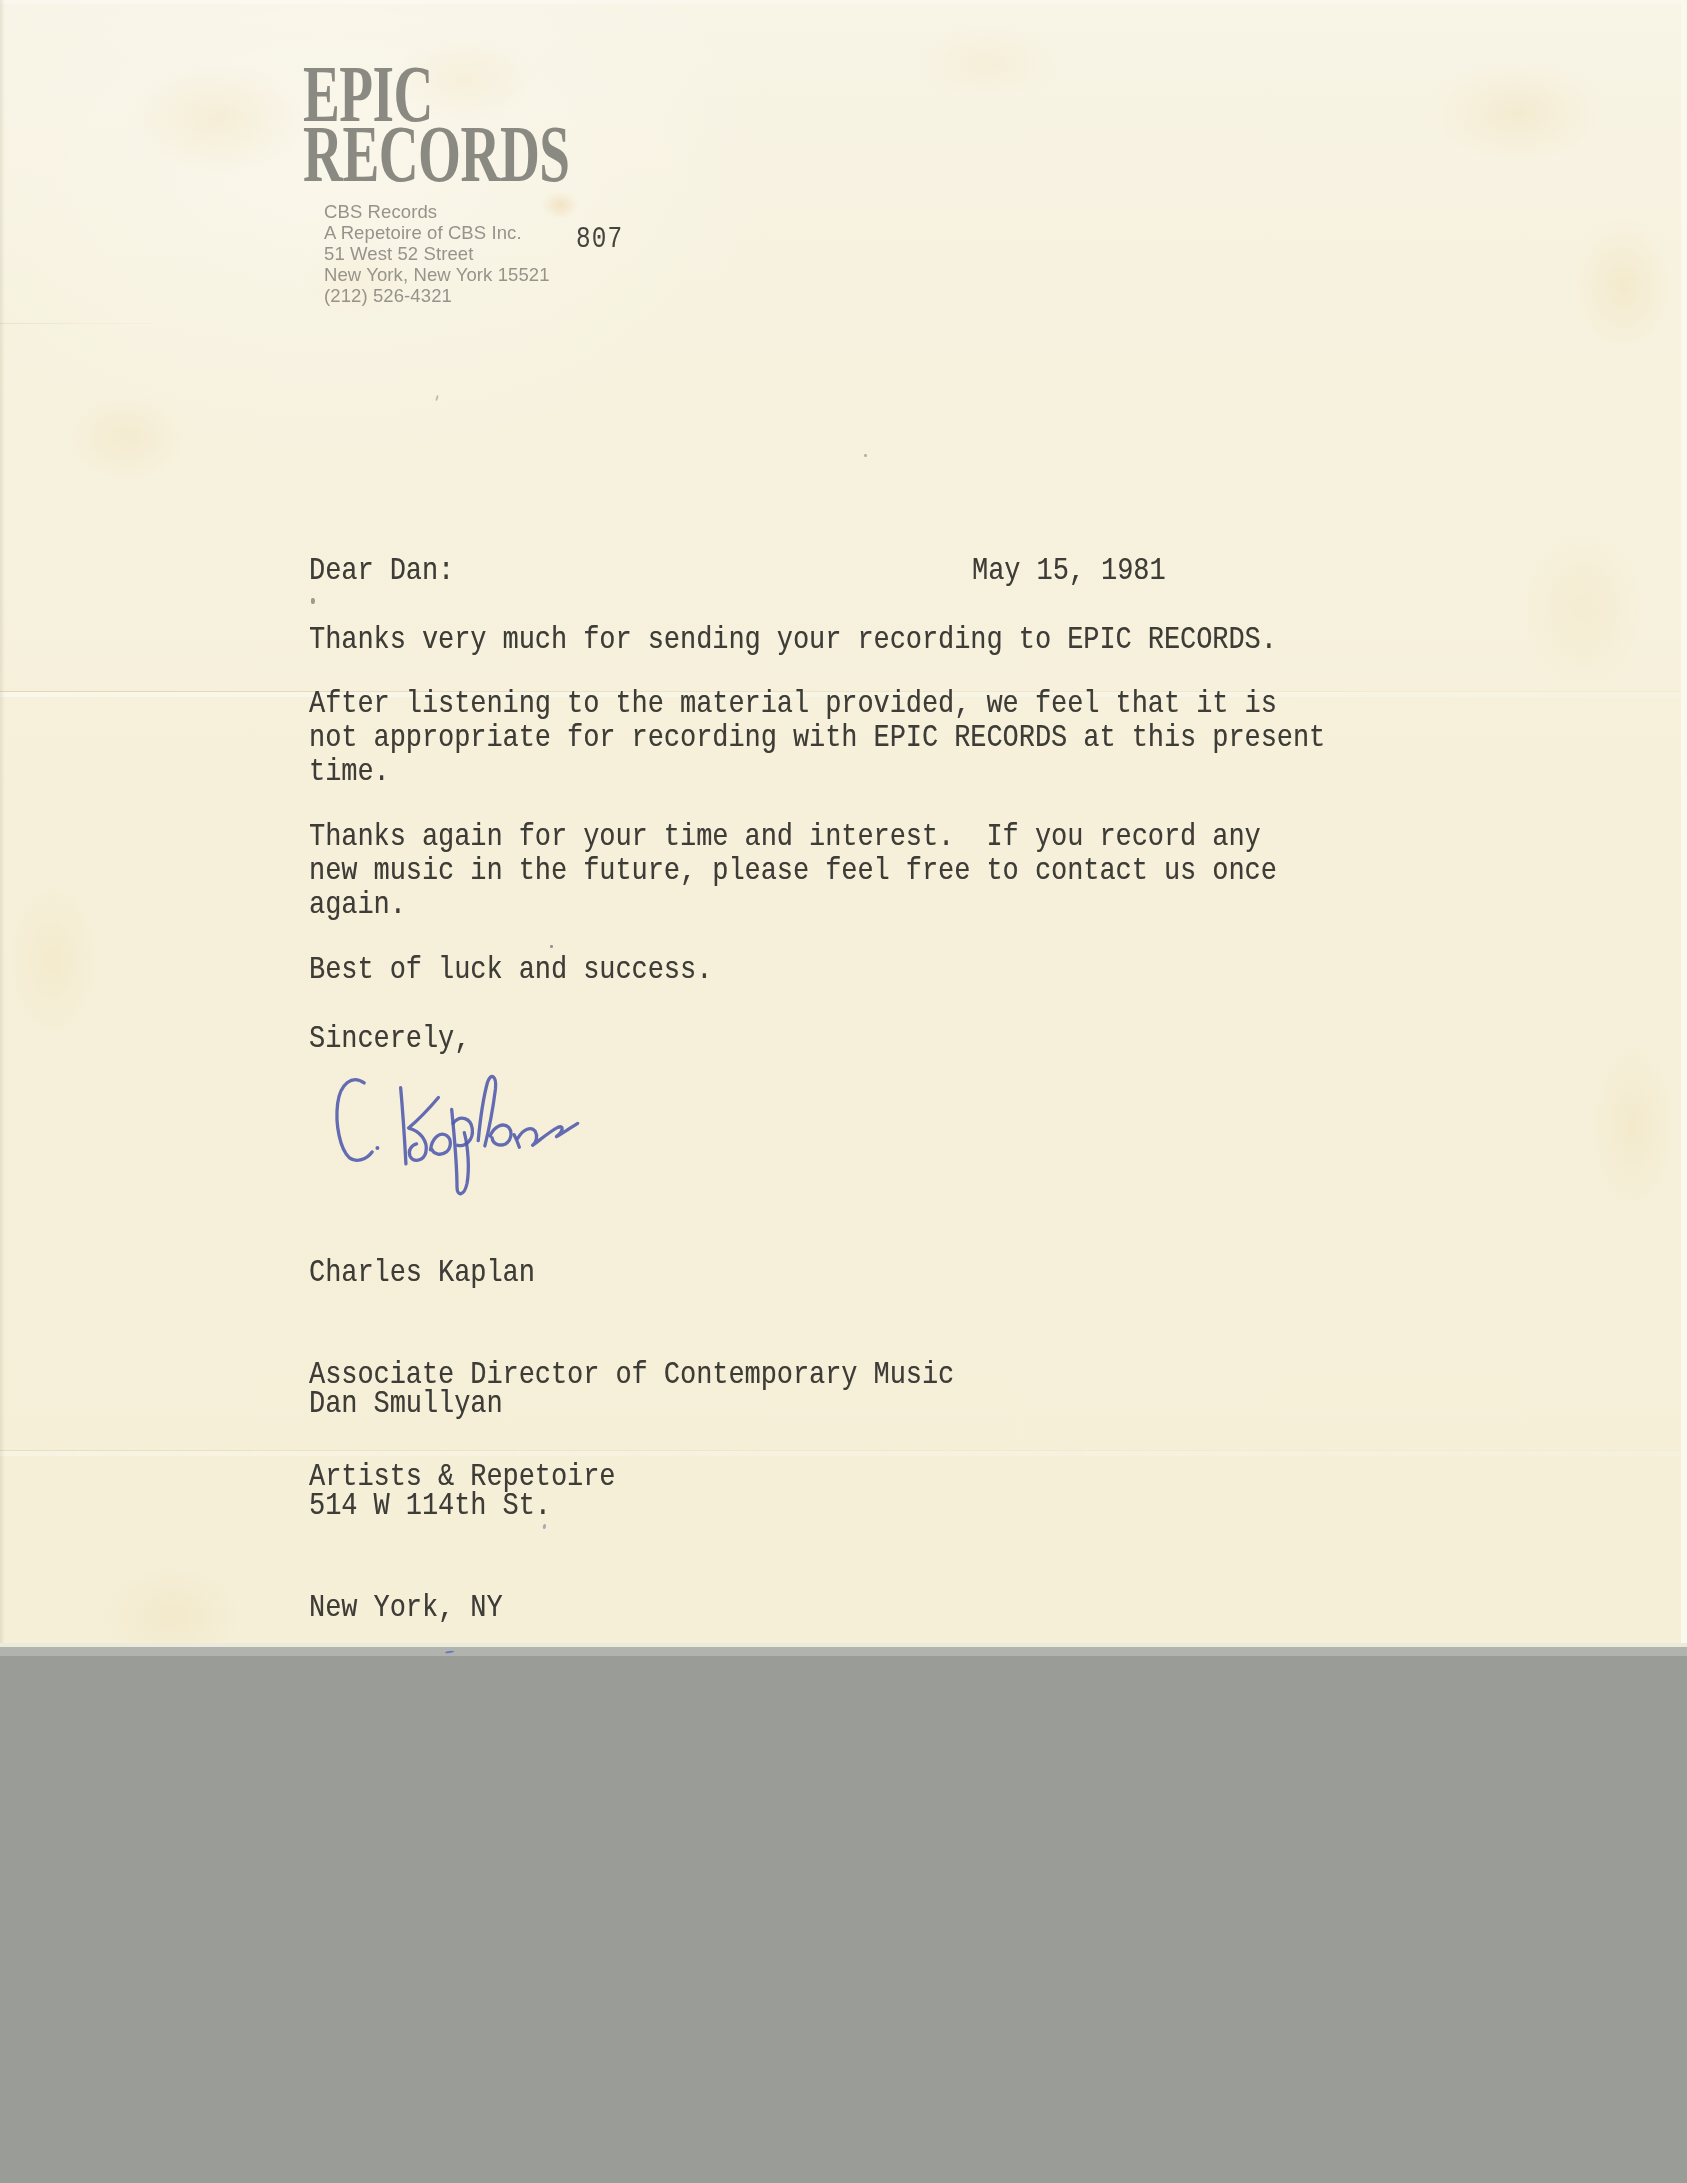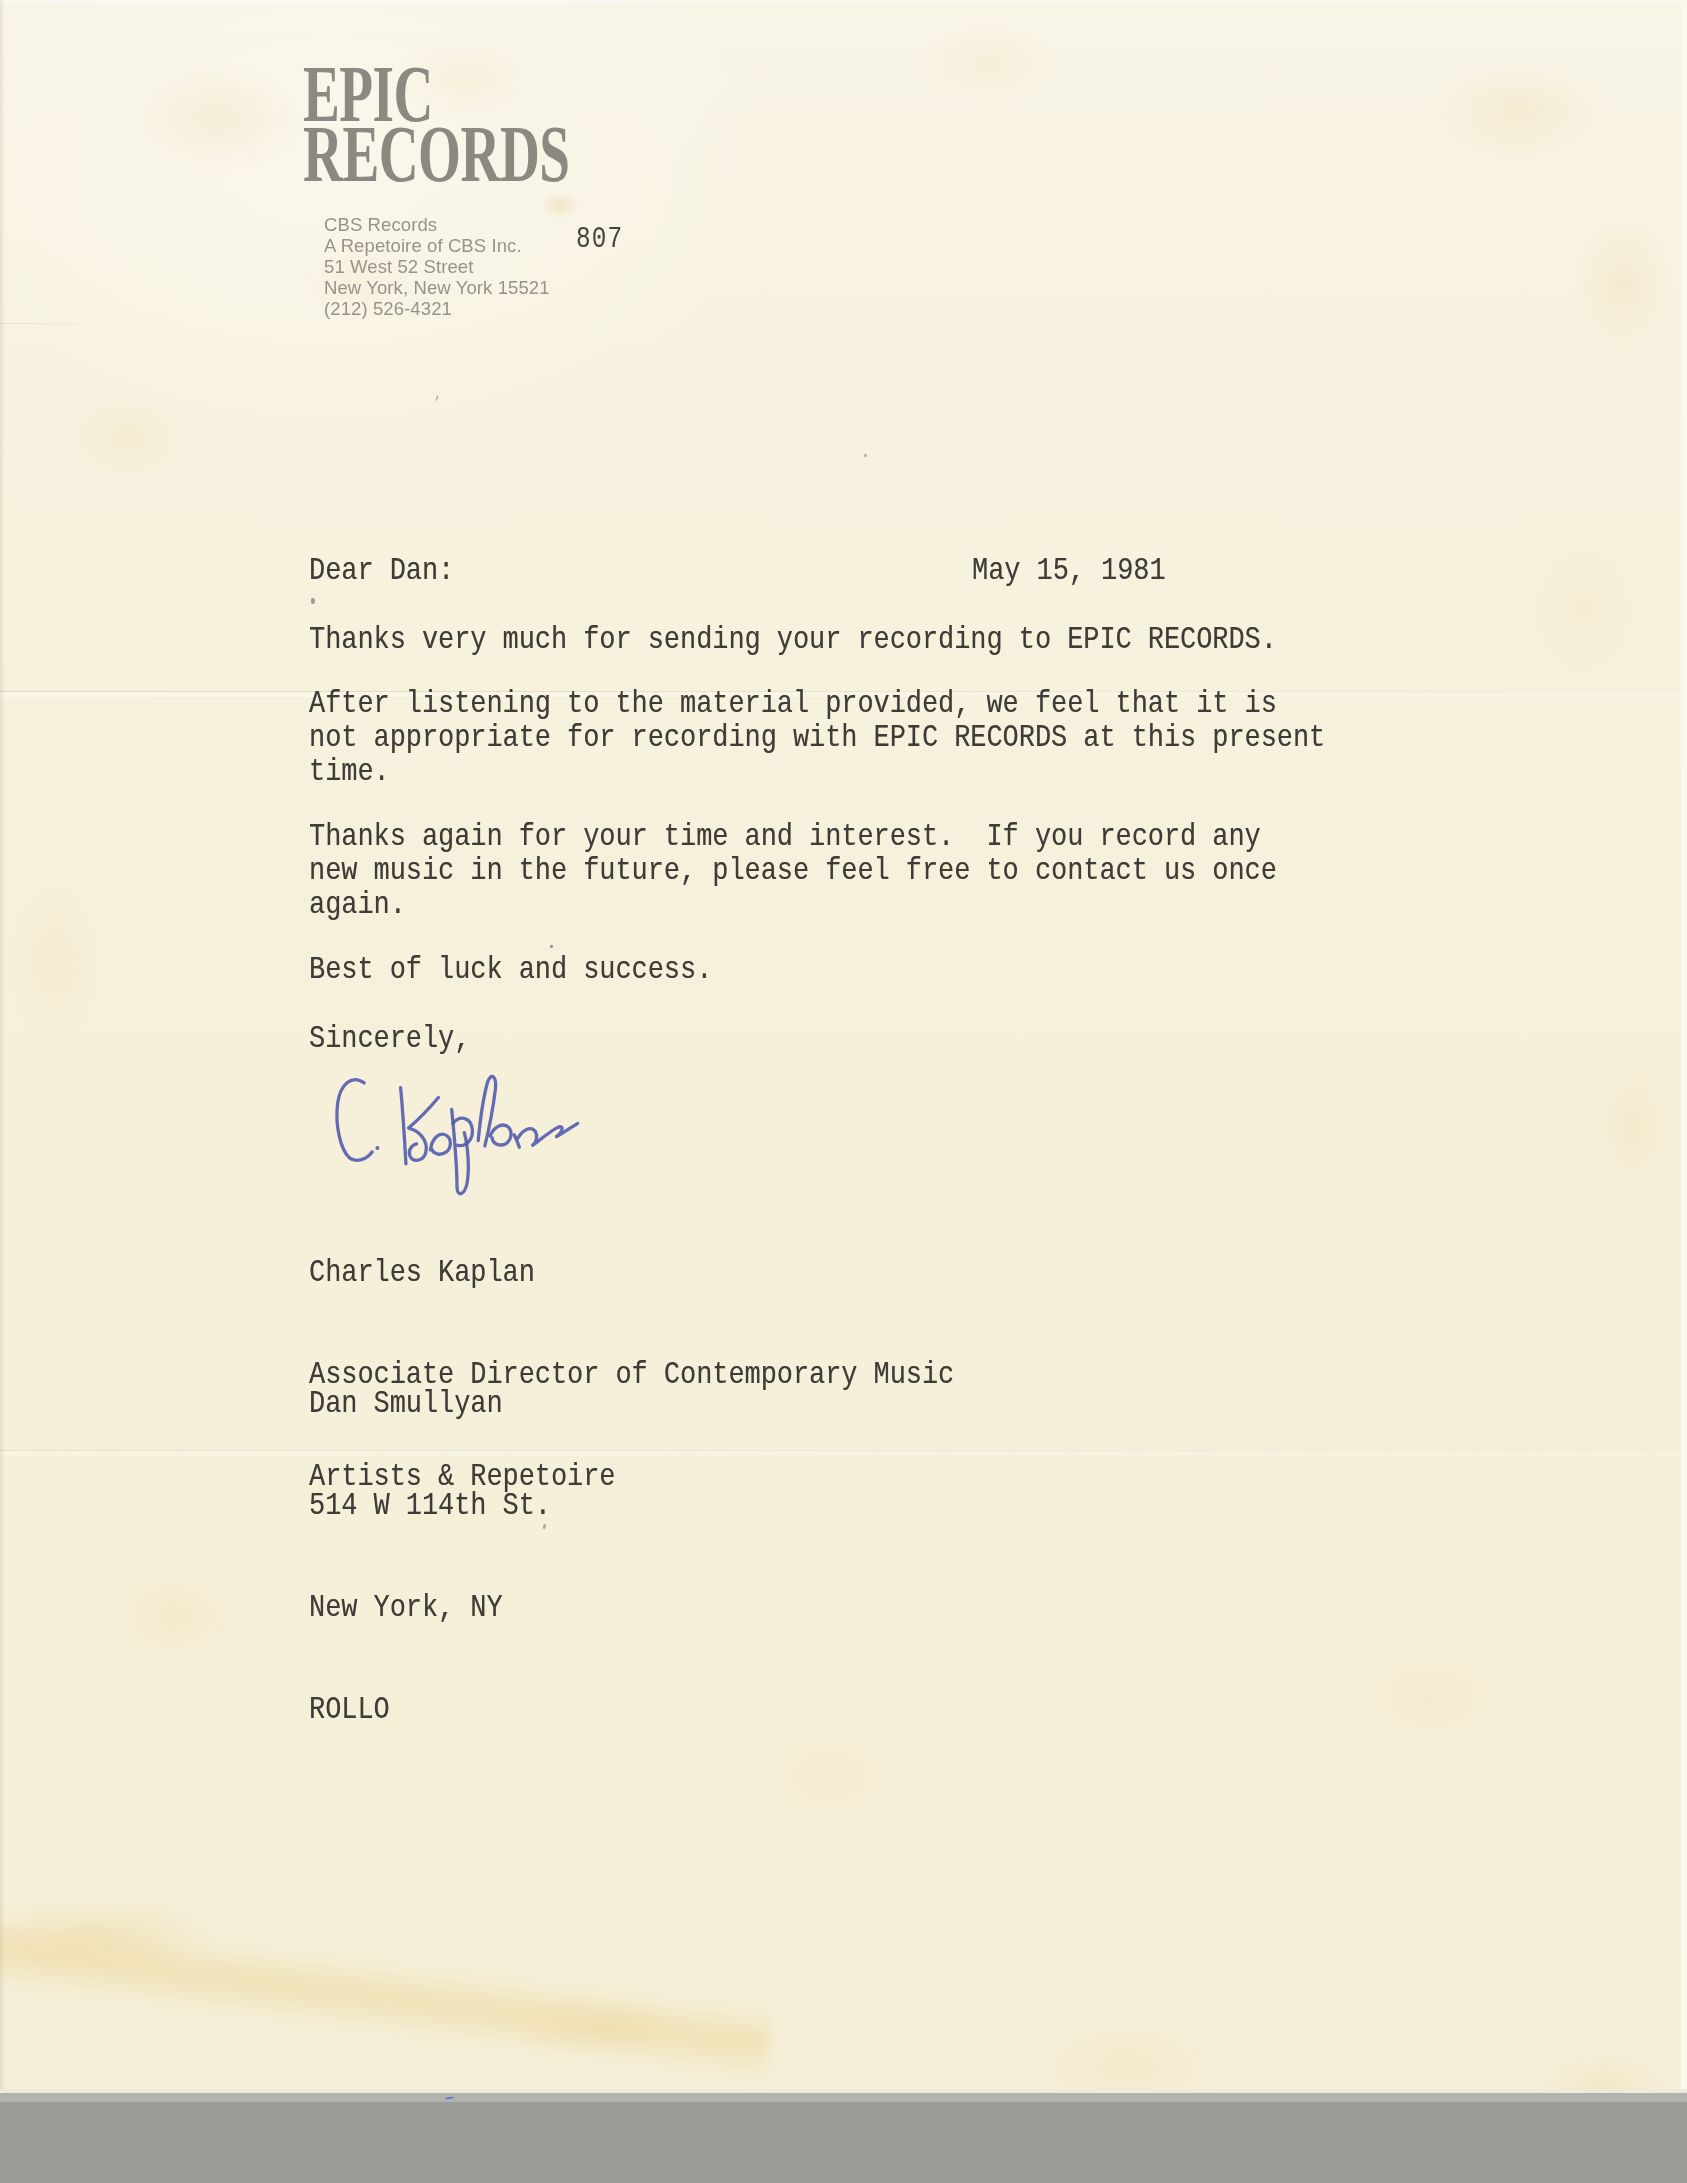--- a/index.html
+++ b/index.html
@@ -1,18 +1,18 @@
 <!DOCTYPE html>
 <html style="font-size:10.6px"><head>
 <meta charset="utf-8">
 <style>
   html,body{margin:0;padding:0;background:#9a9c98;}
   .paper{
     position:relative;
-    width:1688px;height:2102px;
+    width:1688px;height:1656px;
     overflow:hidden;
     background:
       linear-gradient(180deg,#f8f4e6 0%,#f7f2df 18%,#f6f0da 55%,#f5efd8 100%);
     font-family:"Liberation Sans",sans-serif;
   }
   
   .stains{
     position:absolute;inset:0;pointer-events:none;
     background-image:
       radial-gradient(596px 397px at 331px 166px, rgba(255,255,255,0.30), transparent 75%),
@@ -55,21 +55,21 @@
   .edge-left{position:absolute;top:0;left:0;width:5.3px;height:100%;background:linear-gradient(90deg,rgba(150,140,110,0.18),transparent);}
   .edge-top{position:absolute;top:0;left:0;width:100%;height:4px;background:rgba(255,255,255,0.30);}
   
   .logo{
     position:absolute;left:303px;top:64px;
     font:700 80px/60px "Liberation Serif",serif;
     letter-spacing:-0.7px;color:#8b8a82;
     transform:scaleX(0.69);transform-origin:0 0;white-space:nowrap;
   }
   .lh-address{
-    position:absolute;left:324px;top:214px;
+    position:absolute;left:324px;top:201px;
     font:18.5px/21px "Liberation Sans",sans-serif;
     color:#96938b;letter-spacing:0.1px;
   }
   .hand-number{
     position:absolute;left:576px;top:225px;
     font:29px/1 "Liberation Mono",monospace;color:#45443e;
     transform:scaleX(0.84);transform-origin:0 0;letter-spacing:1.3px;
   }
   
   .typed{

